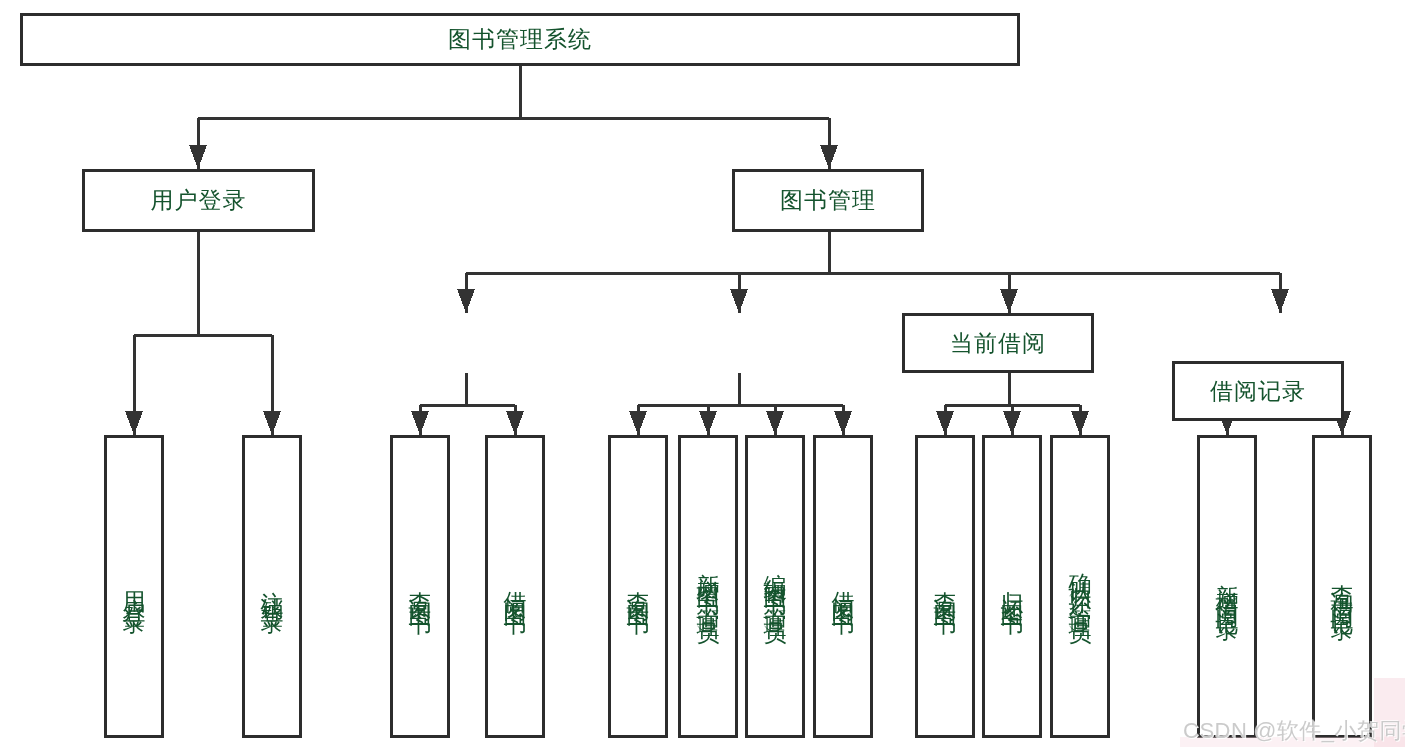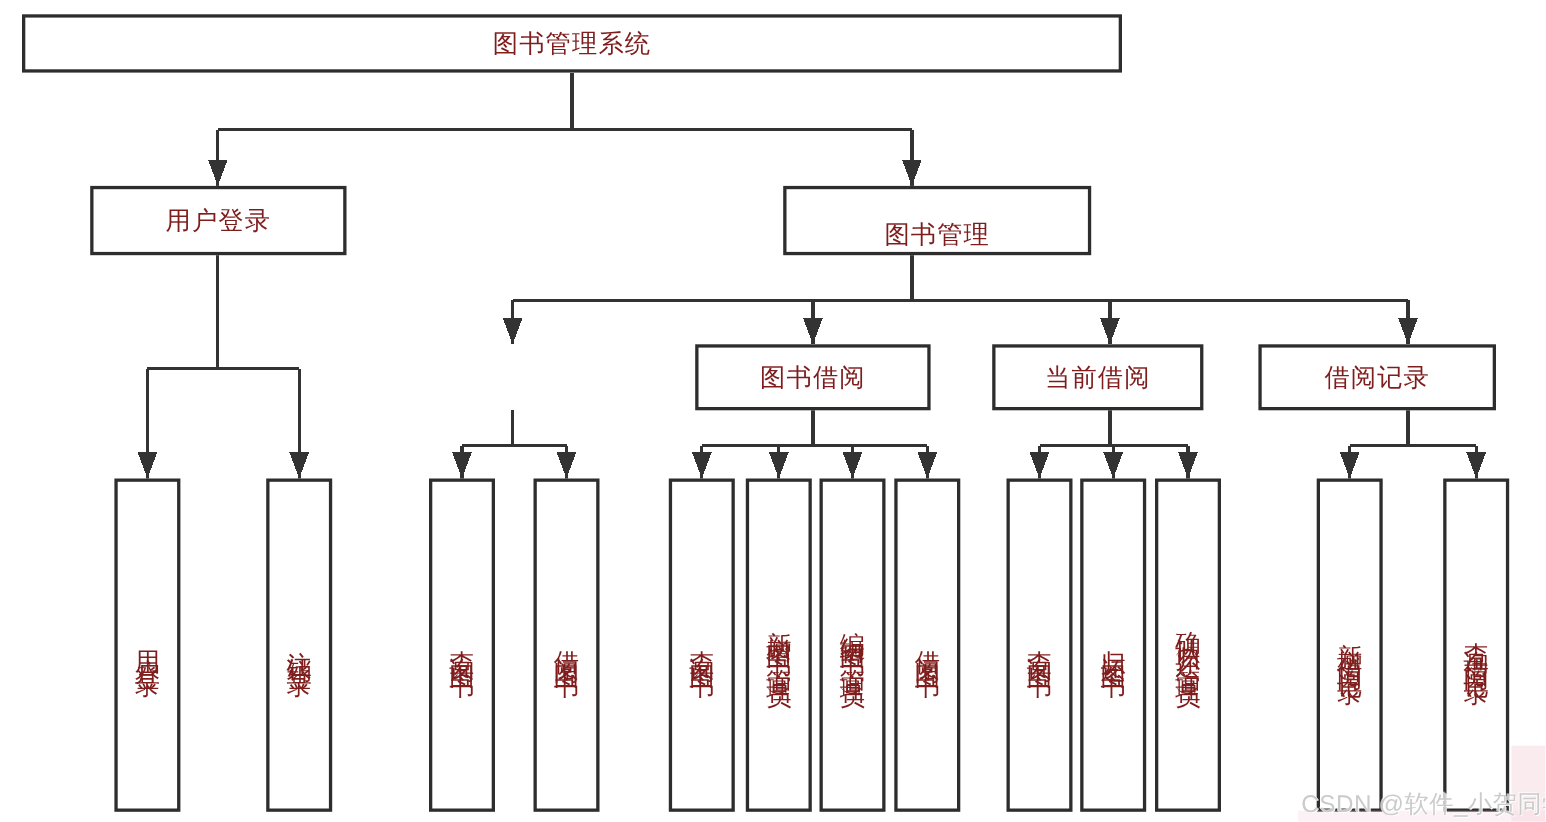--- a/index.html
+++ b/index.html
@@ -10,21 +10,21 @@
     font-family:"Liberation Sans","DejaVu Sans",sans-serif;
     overflow:hidden;
   }
   .wires{position:absolute;left:0;top:0;z-index:1;}
   .box{
     position:absolute;
     background:#ffffff;
     border:3px solid #2d2d2d;
     box-sizing:border-box;
     display:flex;align-items:center;justify-content:center;
-    color:#7f1d1d;
+    color:#14532d;
     z-index:2;
   }
   .h-label{font-size:23px;letter-spacing:1px;white-space:nowrap;}
   .root{left:20px;top:13px;width:1000px;height:53px;}
   .lvl2{top:169px;height:63px;}
   .lvl3{top:313px;height:60px;}
   .leaf{top:435px;width:60px;height:303px;}
   .vtext{
     writing-mode:vertical-rl;
     text-orientation:mixed;
@@ -85,31 +85,28 @@
     </g>
   </svg>
 
   <div class="box root">
     <span class="h-label">图书管理系统</span>
   </div>
 
   <div class="box lvl2" style="left:82px;width:233px;">
     <span class="h-label">用户登录</span>
   </div>
-  <div class="box lvl2" style="left:712px;width:280px;align-items:flex-end;">
+  <div class="box lvl2" style="left:732px;width:192px;">
     <span class="h-label">图书管理</span>
   </div>
 
-  <div class="box lvl3" style="left:632px;width:214px;">
-    <span class="h-label">图书借阅</span>
-  </div>
   <div class="box lvl3" style="left:902px;width:192px;">
     <span class="h-label">当前借阅</span>
   </div>
-  <div class="box lvl3" style="left:1144px;width:216px;">
+  <div class="box lvl3" style="left:1172px;width:172px;margin-top:48px;">
     <span class="h-label">借阅记录</span>
   </div>
 
   <div class="box leaf" style="left:104px;">
     <span class="vtext">用户登录</span>
   </div>
   <div class="box leaf" style="left:242px;">
     <span class="vtext">注销登录</span>
   </div>
 

